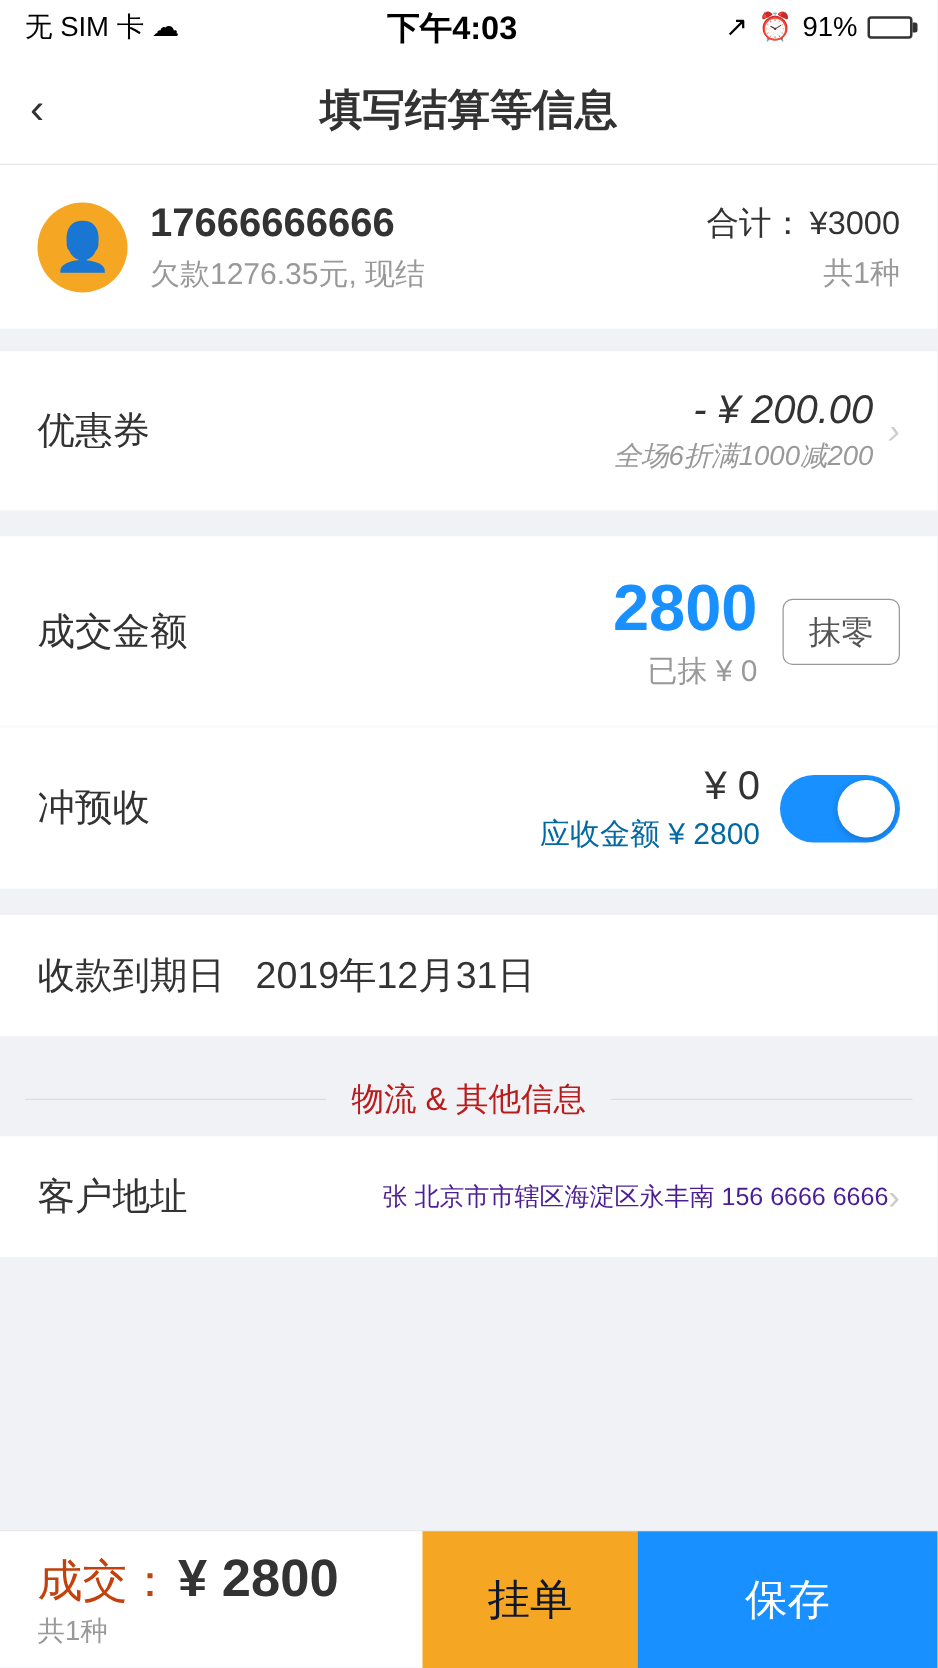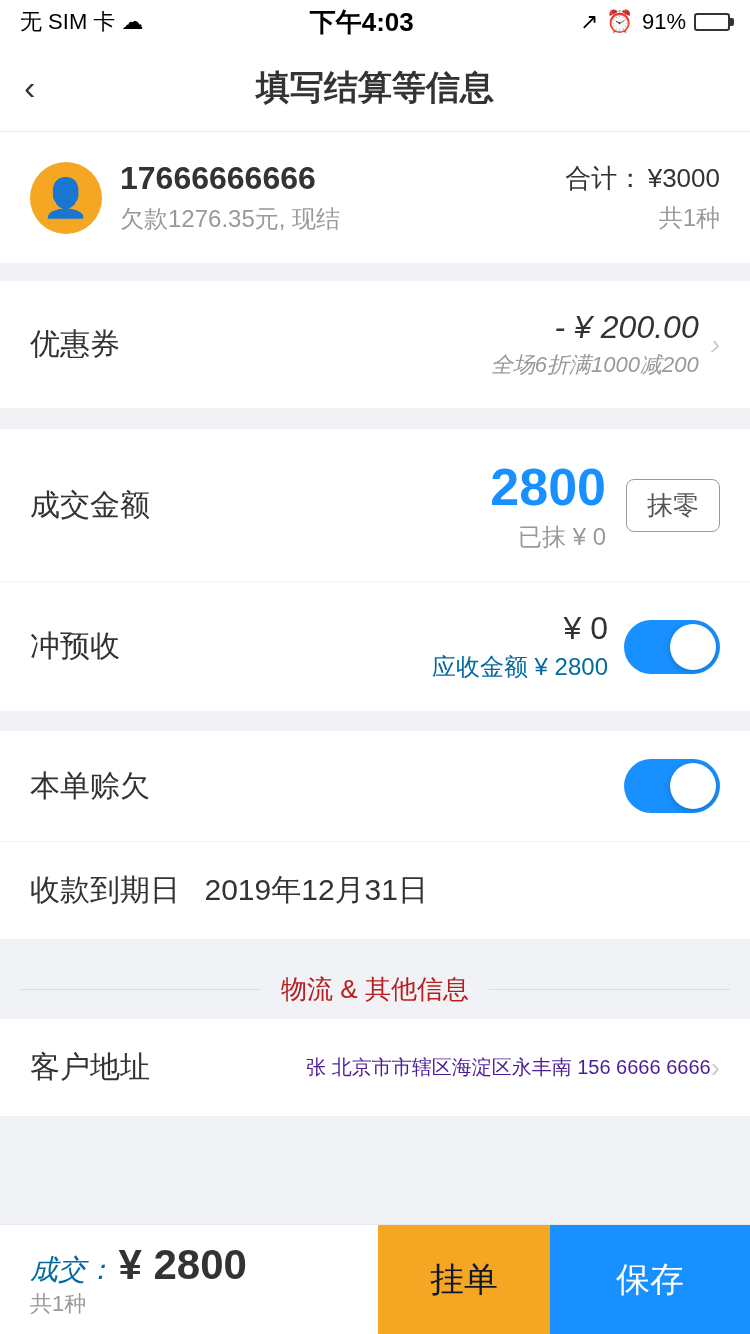--- a/index.html
+++ b/index.html
@@ -369,23 +369,22 @@
       background: #fff;
       display: flex;
       align-items: center;
       border-top: 1px solid #e8e8e8;
     }
     .bottom-summary {
       flex: 1;
       padding: 0 30px;
     }
     .bottom-deal {
-      font-size: 28px;
-      color: #0369a1;
-      font-style: italic;
+      font-size: 36px;
+      color: #c2410c;
     }
     .bottom-amount {
       font-size: 42px;
       font-weight: 700;
       color: #333;
     }
     .bottom-count {
       font-size: 22px;
       color: #999;
     }
@@ -395,21 +394,21 @@
       background: #f5a623;
       display: flex;
       align-items: center;
       justify-content: center;
       font-size: 34px;
       color: #0f172a;
       cursor: pointer;
       font-weight: 500;
     }
     .bottom-btn-save {
-      width: 200px;
+      width: 240px;
       height: 110px;
       background: #1890ff;
       display: flex;
       align-items: center;
       justify-content: center;
       font-size: 34px;
       color: #fff;
       cursor: pointer;
       font-weight: 500;
     }
@@ -496,26 +495,20 @@
         <div class="prereceipt-desc">应收金额 ¥ 2800</div>
       </div>
       <div class="toggle">
         <div class="toggle-knob"></div>
       </div>
     </div>
   </div>
 
   <div class="section-divider"></div>
 
-  <div class="credit-section">
-    <div class="credit-label">本单赊欠</div>
-    <div class="toggle">
-      <div class="toggle-knob"></div>
-    </div>
-  </div>
 
   <div style="height:1px;background:#f0f2f5;"></div>
 
   <div class="duedate-section">
     <span class="duedate-content">收款到期日</span>
     <span class="duedate-content" style="margin-left:20px;">2019年12月31日</span>
   </div>
 
   <div class="section-divider"></div>
 

